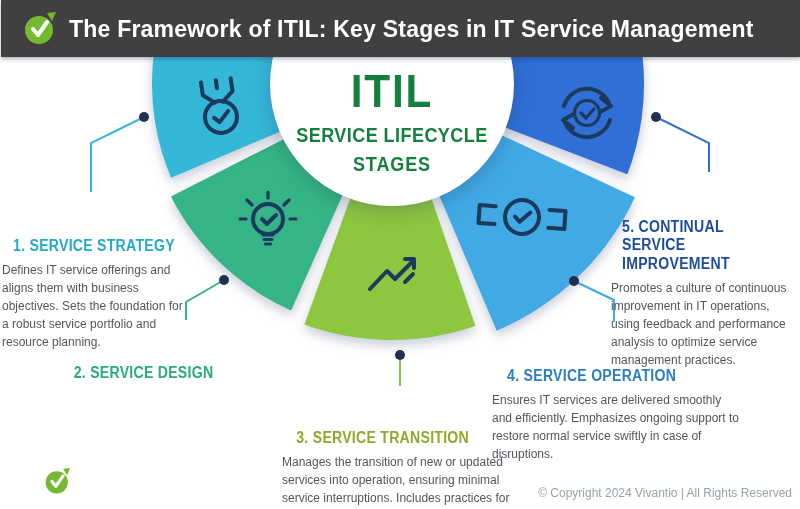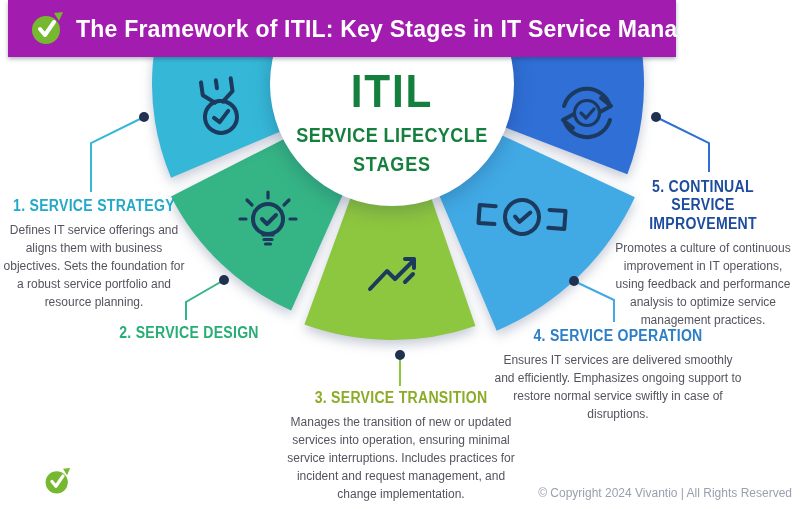--- a/index.html
+++ b/index.html
@@ -1,21 +1,21 @@
 <!DOCTYPE html>
 <html><head>
 <meta charset="utf-8">
 <style>
   * { margin:0; padding:0; box-sizing:border-box; }
   html,body { width:800px; height:509px; }
   body { font-family:"Liberation Sans", sans-serif; background:#ffffff; position:relative; overflow:hidden; }
   .stage-canvas { position:absolute; left:0; top:0; width:800px; height:509px; }
 
   
-  .header { position:absolute; left:8px; top:0; width:668px; height:57px; background:#a21caf;
+  .header { position:absolute; left:1px; top:0; width:800px; height:57px; background:#404040;
             display:flex; align-items:center; z-index:5; box-shadow:0 2px 4px rgba(30,40,70,.35); }
   .header-logo { width:34px; height:34px; margin-left:22px; flex:0 0 auto; }
   .header-title { color:#ffffff; font-size:24px; font-weight:700; margin-left:12px;
                   display:inline-block; transform:scaleX(.96); transform-origin:left center;
                   letter-spacing:.2px; white-space:nowrap; }
 
   
   svg.diagram { position:absolute; left:0; top:0; z-index:1; }
   .wedge { filter:drop-shadow(0 5px 6px rgba(25,45,90,.25)); }
   .hub { filter:drop-shadow(0 4px 10px rgba(25,45,90,.28)); }
@@ -28,21 +28,21 @@
   .center-text { position:absolute; left:272px; top:64px; width:240px; text-align:center;
                  z-index:2; color:#15803d; }
   .center-line1 { font-size:46px; font-weight:800; letter-spacing:2px; display:block;
                   transform:scaleX(.92); transform-origin:center; }
   .center-line2 { font-size:20px; font-weight:800; letter-spacing:.5px; display:block; margin-top:6px;
                   transform:scaleX(.9); transform-origin:center; }
   .center-line3 { font-size:20px; font-weight:800; letter-spacing:1px; display:block; margin-top:6px;
                   transform:scaleX(.9); transform-origin:center; }
 
   
-  .stage-block { position:absolute; text-align:center; z-index:2; }
+  .stage-block { position:absolute; z-index:2;margin-top:40px; }
   .stage-title { font-weight:800; font-size:16px; letter-spacing:.3px; display:block;
                  transform:scaleX(.88); transform-origin:center; line-height:1.15; }
   .stage-desc { margin-top:6px; font-size:12px; line-height:1.5; color:#54545f; }
   .s1 { left:2px;  top:197px; width:184px; }
   .s1 .stage-title { color:#23a9c9; }
   .s2 { left:58px; top:324px; width:262px; }
   .s2 .stage-title { color:#27ae74; }
   .s3 { left:282px; top:389px; width:238px; }
   .s3 .stage-title { color:#8cab28; }
   .s4 { left:492px; top:327px; width:252px; }

